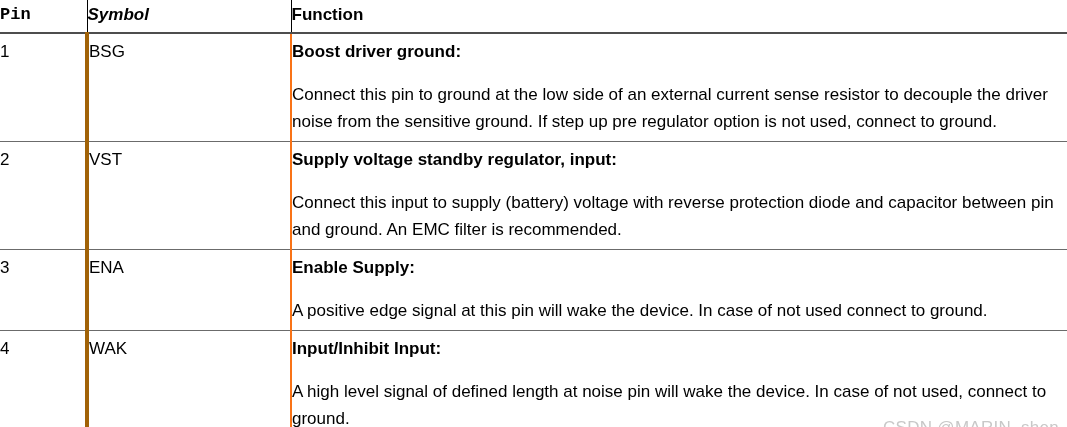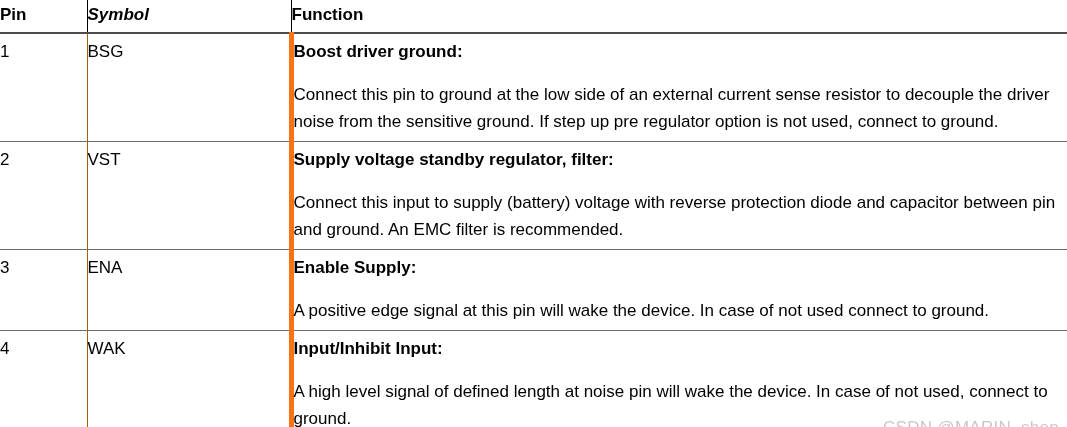--- a/index.html
+++ b/index.html
@@ -31,36 +31,36 @@
   .pin-table thead th {
     text-align: left;
     vertical-align: top;
     font-size: 17px;
     font-weight: bold;
     line-height: 21px;
     padding: 4px 0 7px 0;
     border-bottom: 2px solid #4d4d4d;
     background: #ffffff;
   }
-  th.col-pin  { padding-left: 5px; }
+  th.col-pin  { padding-left: 5px; font-family: Liberation Mono, monospace; }
   th.col-sym  { padding-left: 11px; border-left: 1px solid #000000; }
   th.col-func { padding-left: 10px; border-left: 1px solid #000000; }
 
   
   .pin-table tbody td {
     vertical-align: top;
     font-size: 17px;
     line-height: 27px;
     border-bottom: 1px solid #6b6b6b;
     padding: 4px 0 6px 0;
     background: #ffffff;
   }
   td.cell-pin  { padding-left: 5px; }
-  td.cell-sym  { padding-left: 11px; border-left: 1px solid #a16207; }
-  td.cell-func { padding-left: 10px; padding-right: 3px; border-left: 5px solid #f97316; }
+  td.cell-sym  { padding-left: 11px; border-left: 4px solid #a16207; }
+  td.cell-func { padding-left: 10px; padding-right: 3px; border-left: 2px solid #f97316; }
 
   .pin-table tbody tr:last-child td {
     border-bottom: 2px solid #6b6b6b;
   }
 
   .func-title {
     font-weight: bold;
     display: block;
   }
   .func-body {
@@ -103,21 +103,21 @@
       <td class="cell-sym">BSG</td>
       <td class="cell-func">
         <span class="func-title">Boost driver ground:</span>
         <span class="func-body">Connect this pin to ground at the low side of an external current sense resistor to decouple the driver noise from the sensitive ground. If step up pre regulator option is not used, connect to ground.</span>
       </td>
     </tr>
     <tr>
       <td class="cell-pin">2</td>
       <td class="cell-sym">VST</td>
       <td class="cell-func">
-        <span class="func-title">Supply voltage standby regulator, filter:</span>
+        <span class="func-title">Supply voltage standby regulator, input:</span>
         <span class="func-body">Connect this input to supply (battery) voltage with reverse protection diode and capacitor between pin and ground. An EMC filter is recommended.</span>
       </td>
     </tr>
     <tr>
       <td class="cell-pin">3</td>
       <td class="cell-sym">ENA</td>
       <td class="cell-func">
         <span class="func-title">Enable Supply:</span>
         <span class="func-body">A positive edge signal at this pin will wake the device. In case of not used connect to ground.</span>
       </td>

